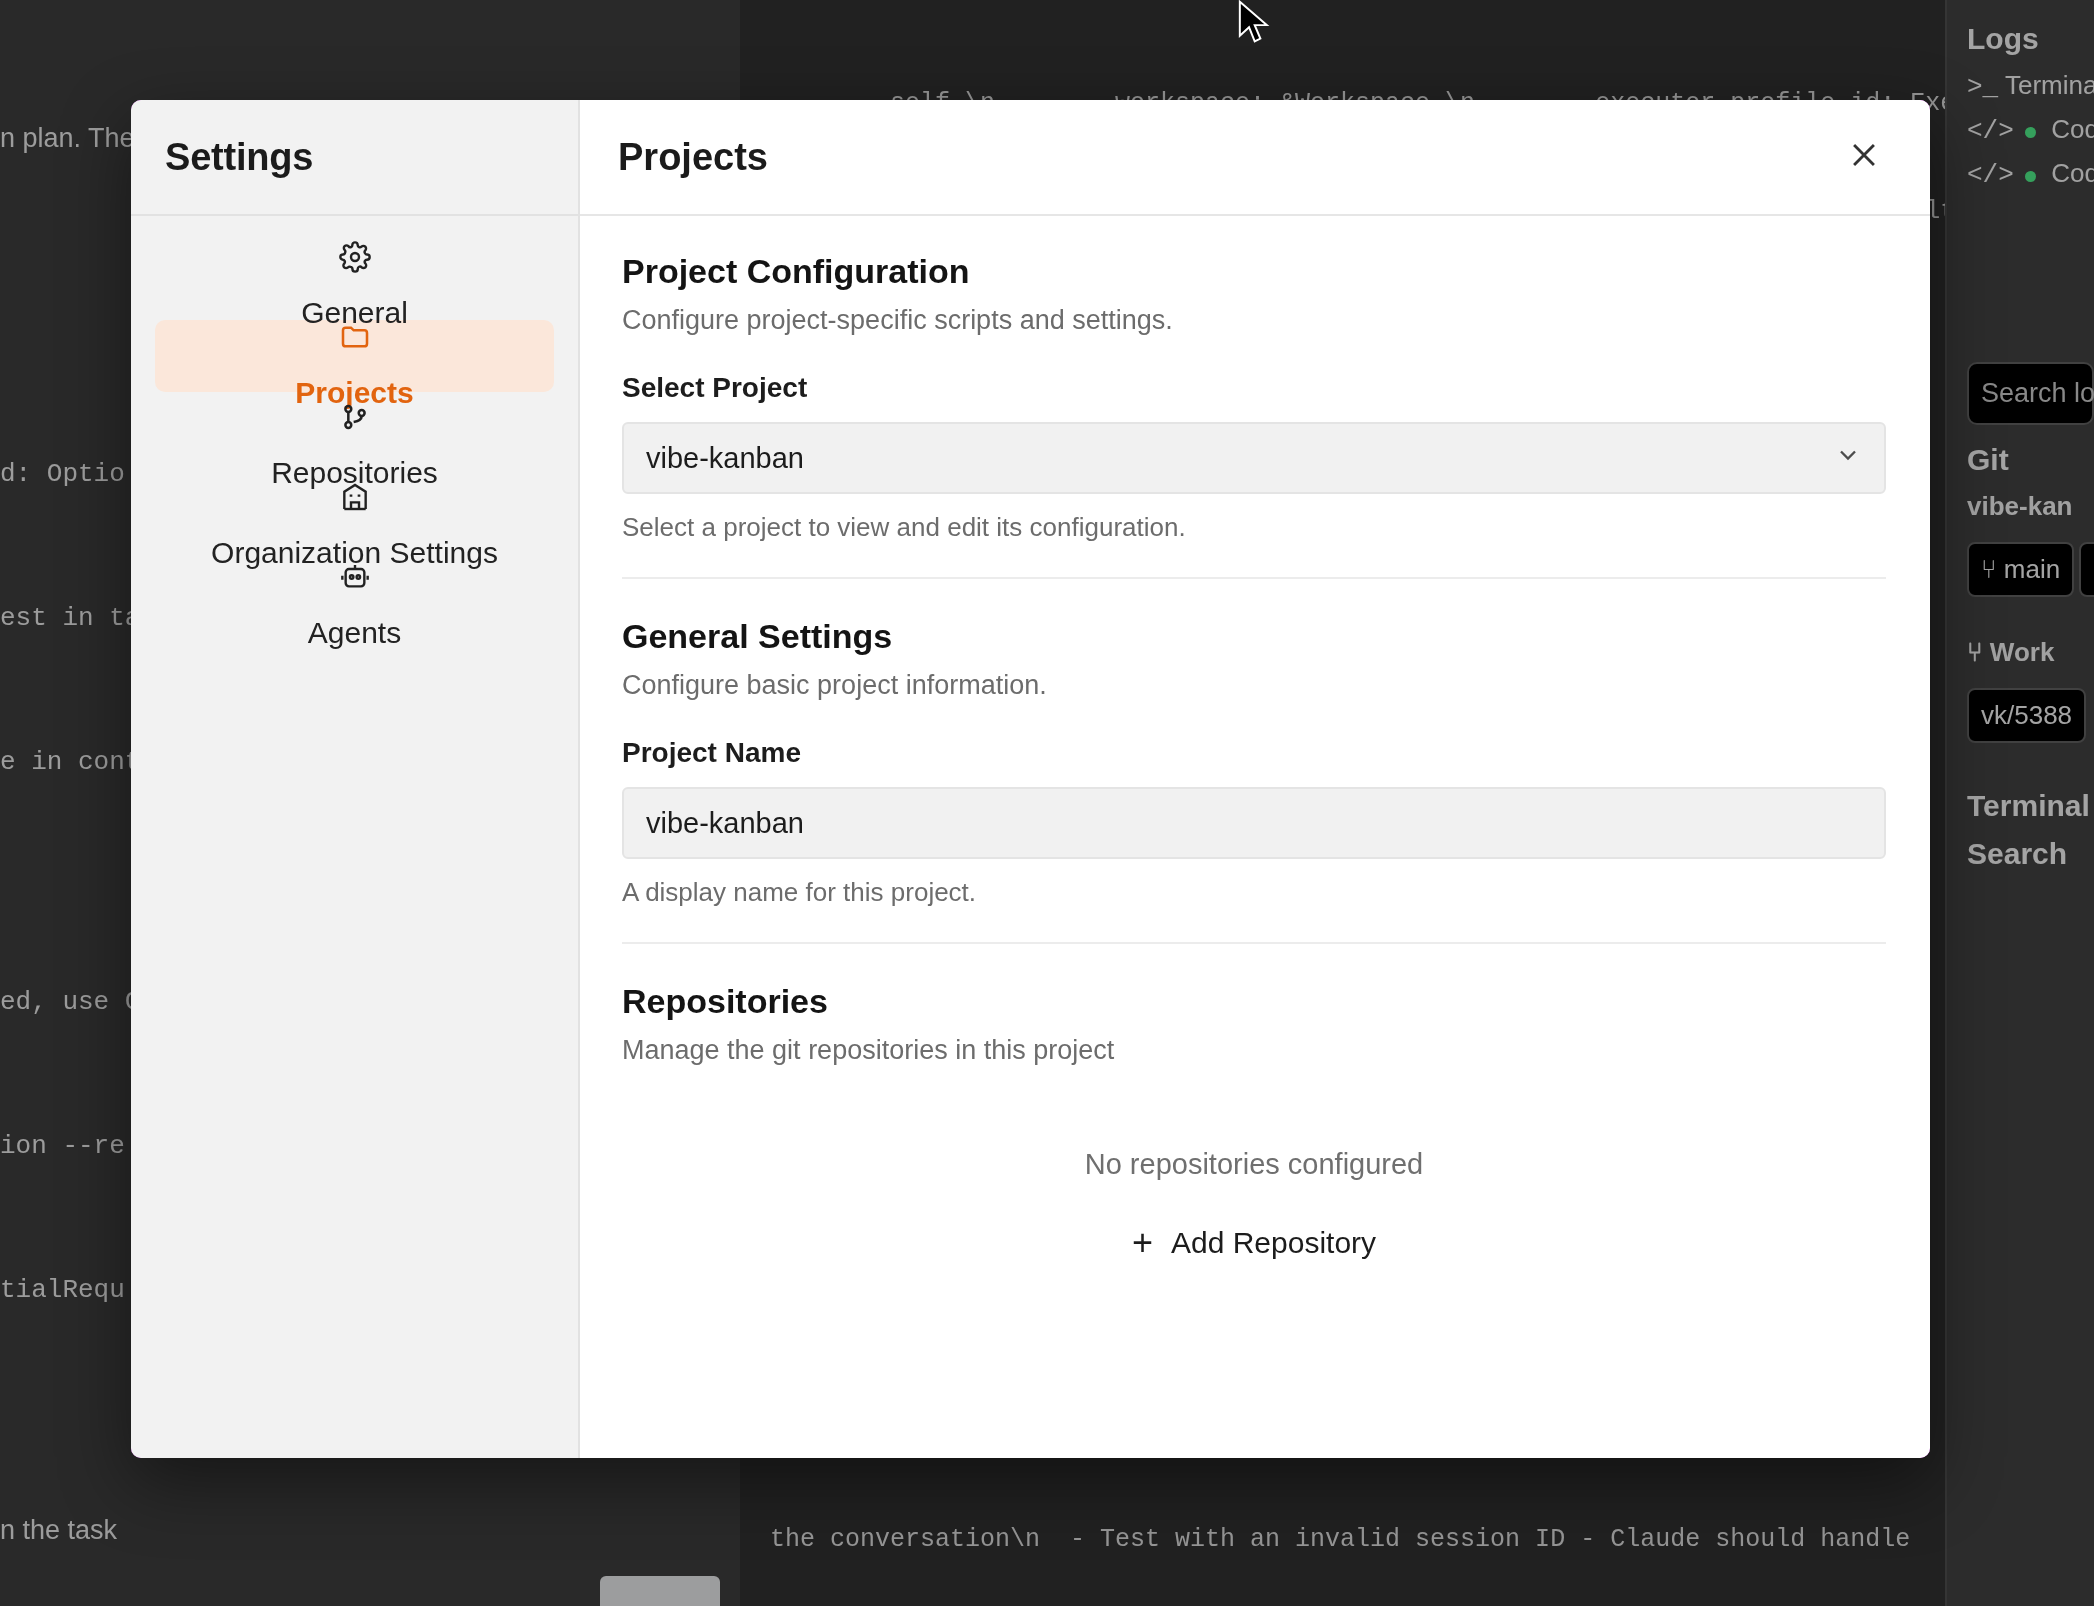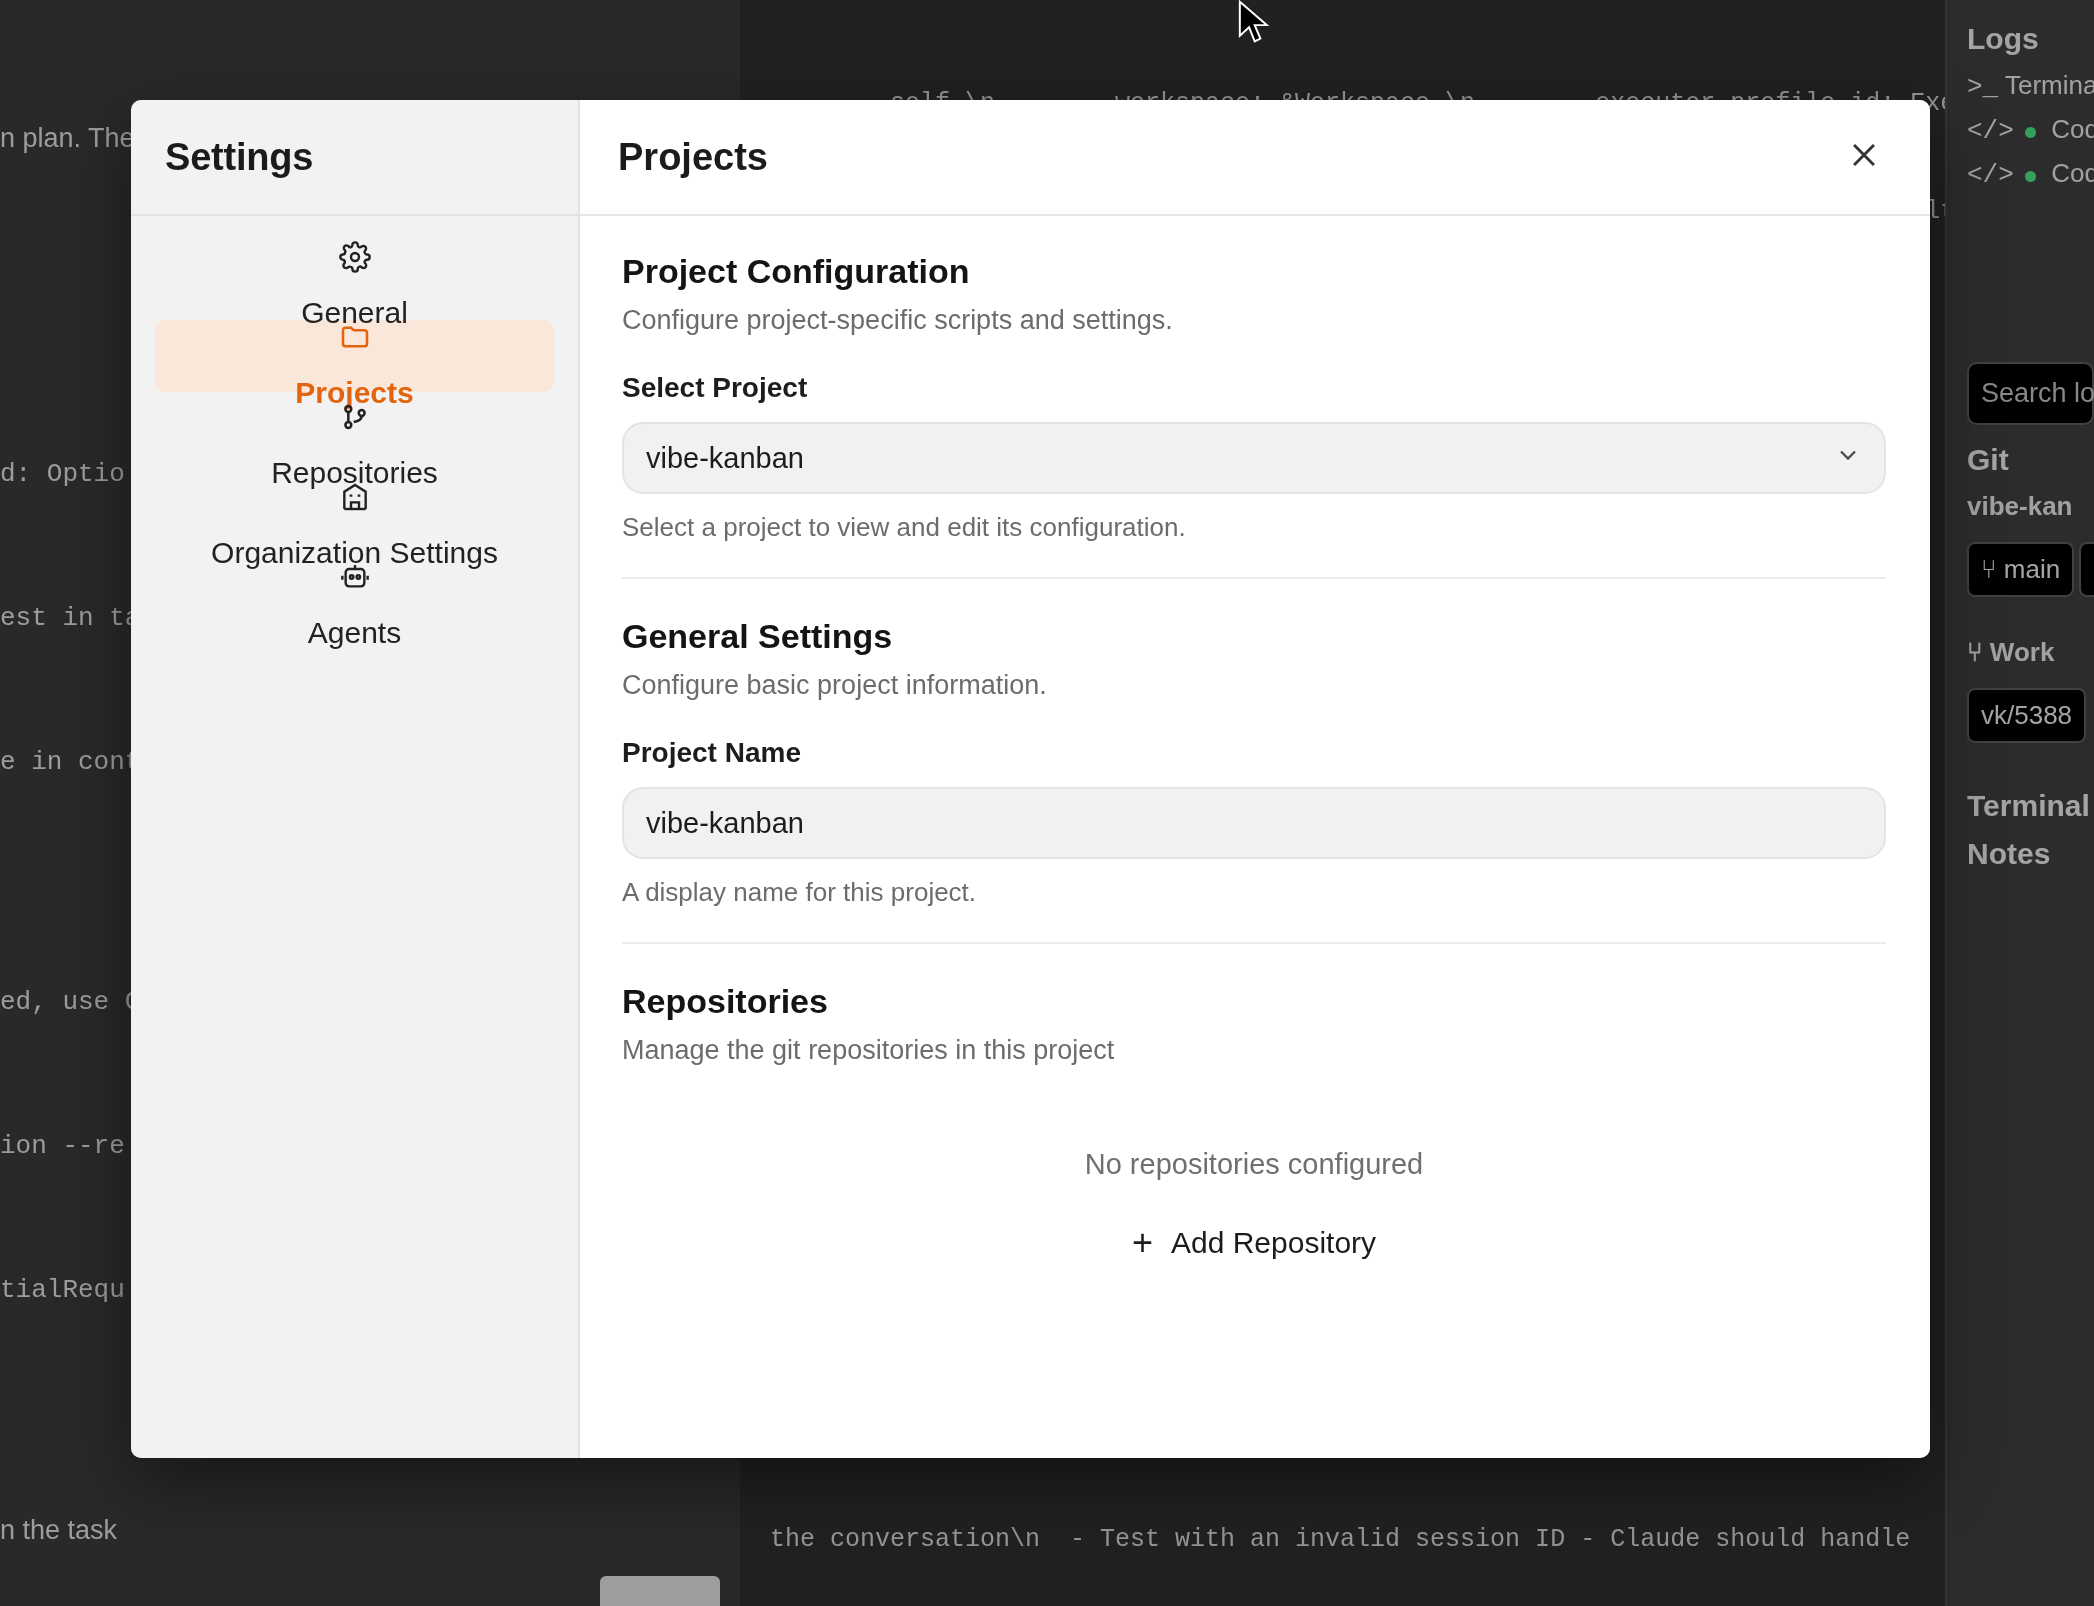--- a/index.html
+++ b/index.html
@@ -253,21 +253,21 @@
     color: #6c6c6c;
     margin: 18px 0 0 0;
   }
 
   .select-box, .text-input {
     width: 100%;
     height: 72px;
     box-sizing: border-box;
     background: #f1f1f1;
     border: 2px solid #e4e4e4;
-    border-radius: 21px;
+    border-radius: 6px;
     display: flex;
     align-items: center;
     padding: 0 22px;
     font-size: 29px;
     color: #1c1c1c;
     cursor: pointer;
   }
   .select-box { justify-content: space-between; }
   .select-box .chev { color: #4c4c4c; font-size: 26px; }
   .text-input { cursor: text; }
@@ -374,21 +374,21 @@
 
       <div style="height:20px"></div>
       <div class="rrow" style="font-weight:bold">
         <span>⑂</span>
         <span>Work</span>
       </div>
       <div class="rchip">vk/5388</div>
 
       <div style="height:30px"></div>
       <div class="rtitle">Terminal</div>
-      <div class="rtitle">Notes</div>
+      <div class="rtitle">Search</div>
     </div>
 
     <div class="bg-bottombar"></div>
   </div>
 
   <div class="overlay"></div>
 
   <div class="modal">
 
     <div class="sidebar">

